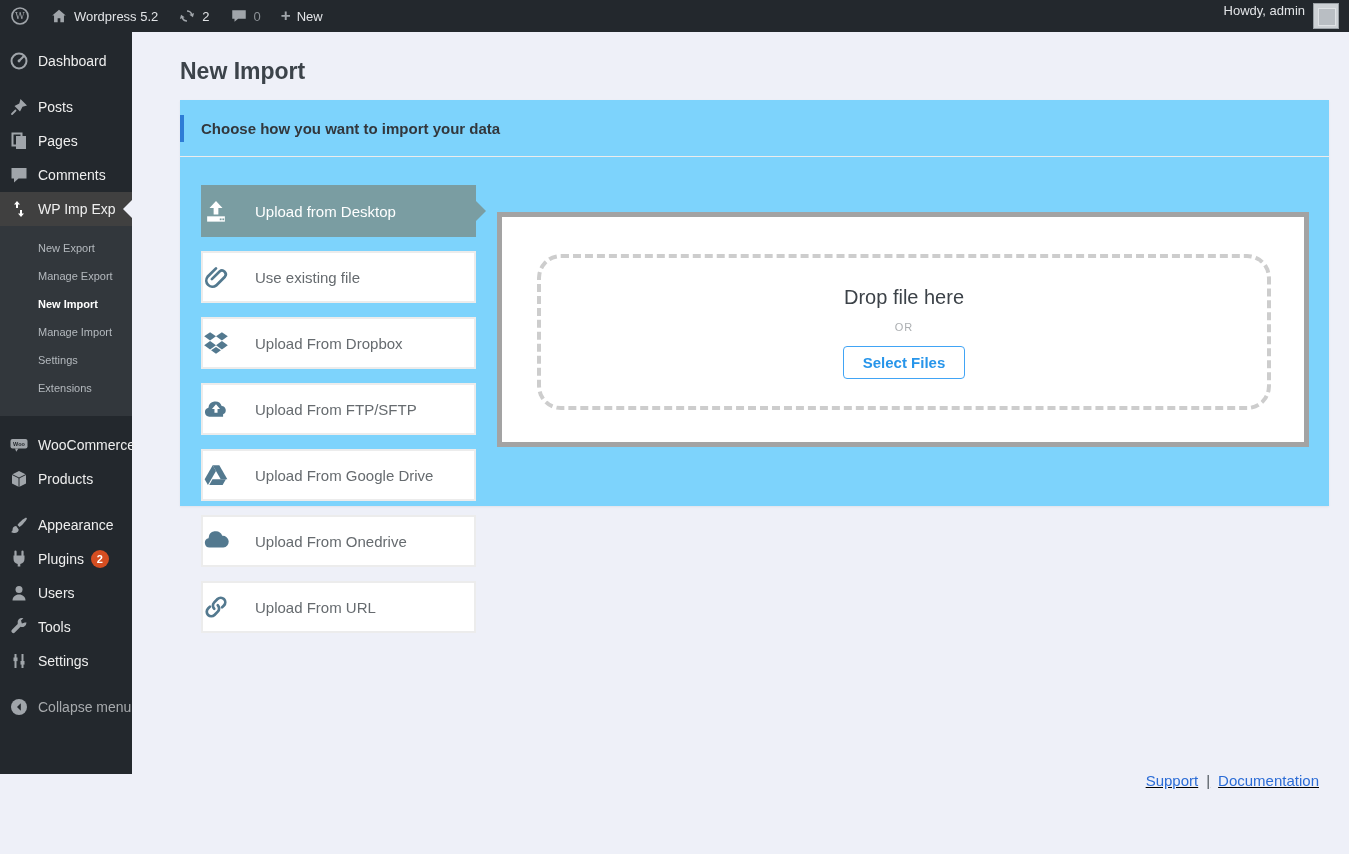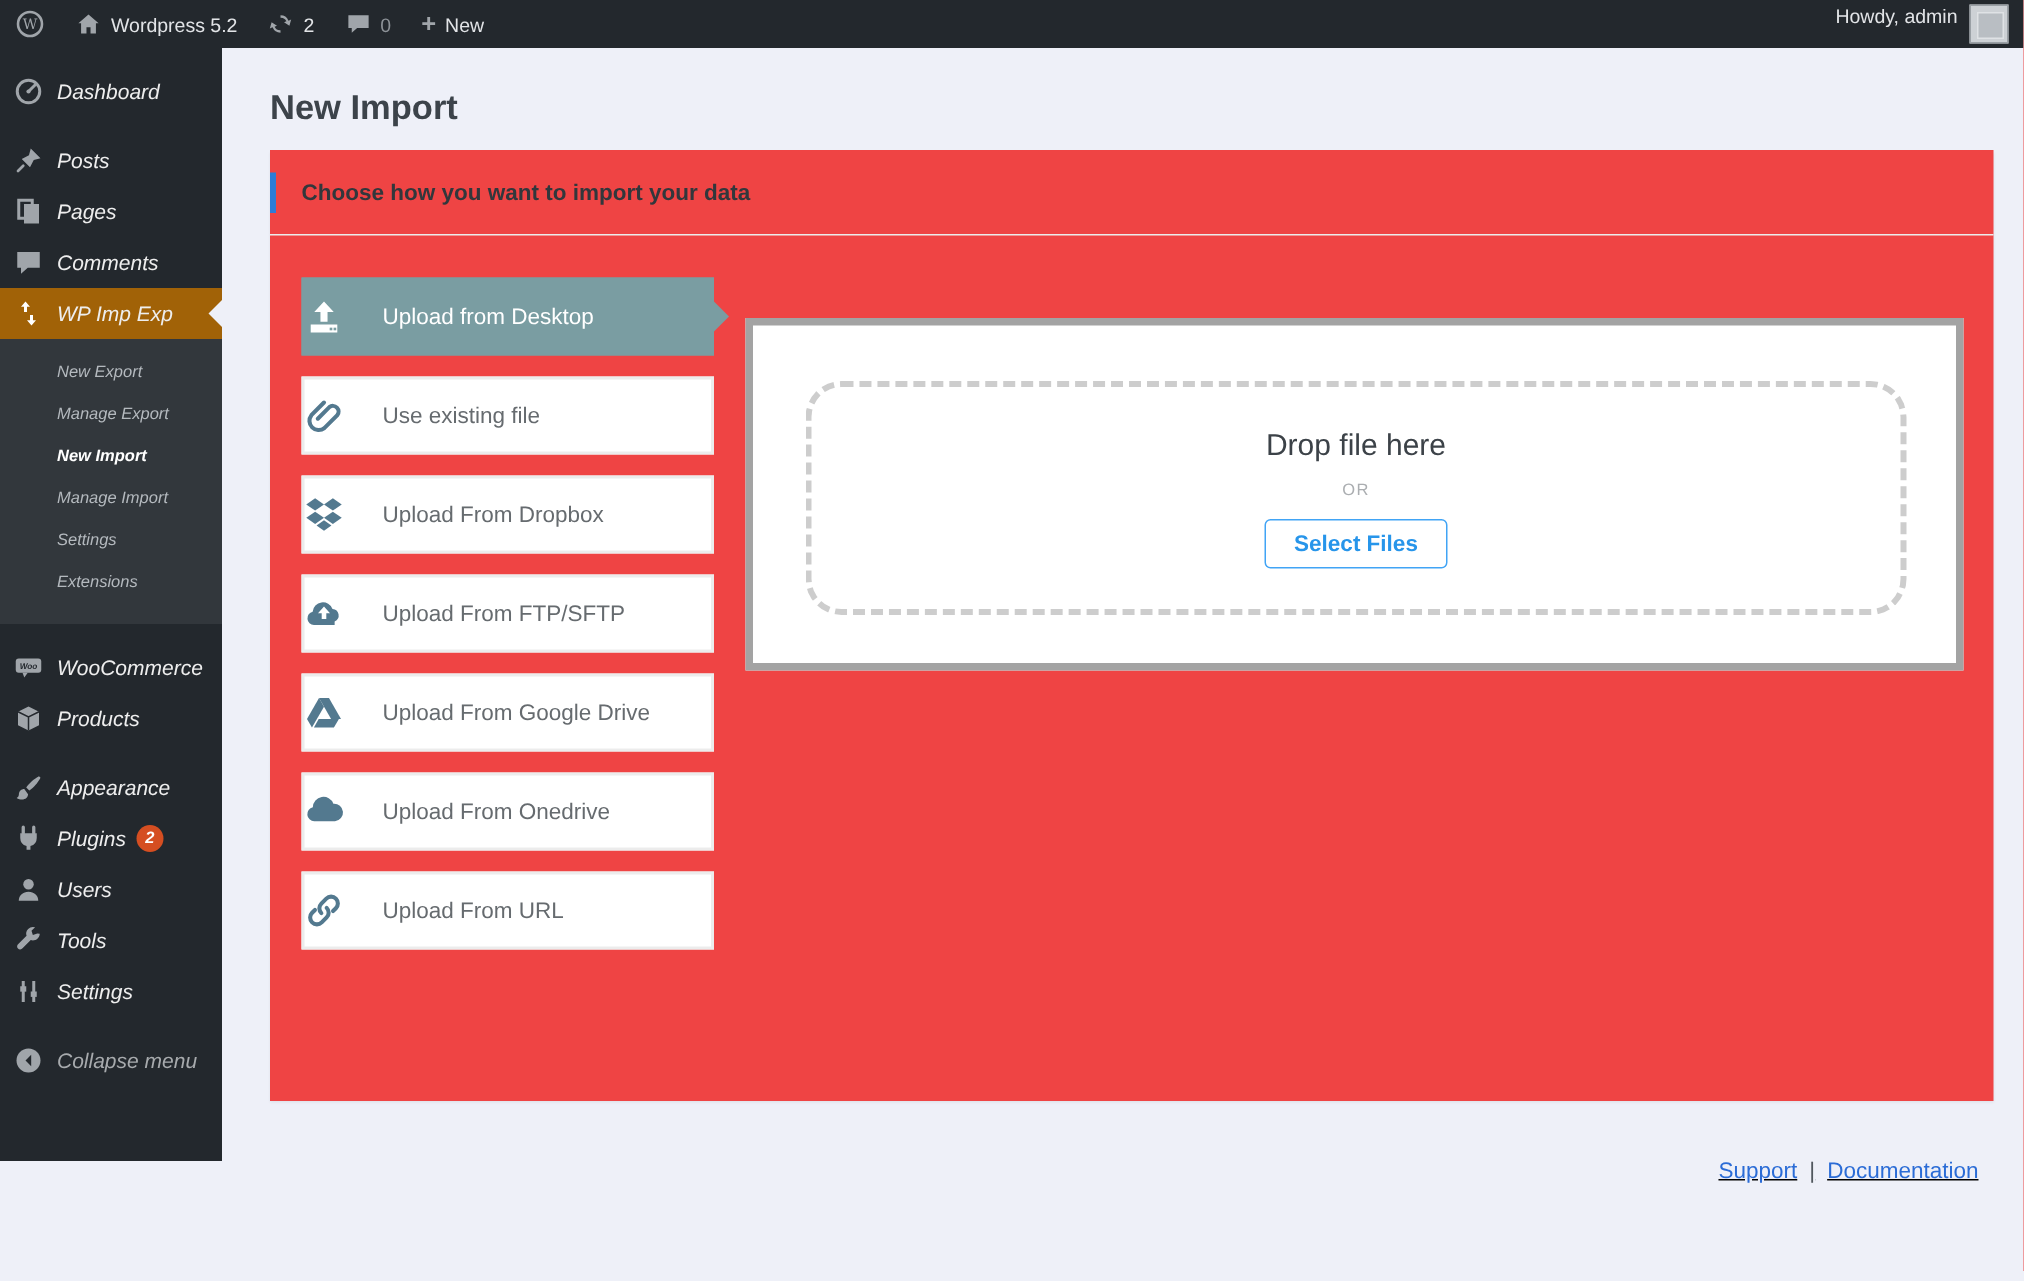--- a/index.html
+++ b/index.html
@@ -13,41 +13,41 @@
   #admin-bar svg { display:block; }
   .bar-icon { color:#a0a5aa; }
   .dim-count { color:#8c9196; }
   #admin-bar .spacer { flex:1; }
   .howdy { display:flex; gap:8px; padding:0 10px; cursor:pointer; }
   .avatar { width:26px; height:26px; background:#cdd1d5; border:1px solid #9aa0a5; position:relative; }
   .avatar::after { content:''; position:absolute; left:4px; top:4px; width:16px; height:16px; background:#b9bec3; border:1px solid #dfe2e5; }
   .plus-glyph { font-size:17px; font-weight:bold; color:#a0a5aa; line-height:1; margin-top:-2px; }
 
   
-  #sidebar { position:absolute; top:32px; left:0; width:148px; height:742px; background:#23282d; z-index:20;font-style:italic; }
+  #sidebar { position:absolute; top:32px; left:0; width:132px; height:742px; background:#23282d; z-index:20; }
   .menu-item { height:34px; display:flex; align-items:center; padding-left:9px; color:#eeeeee;
     font-size:14px; cursor:pointer; position:relative; }
   .menu-item .mi-icon { width:20px; height:20px; margin-right:9px; color:#a0a5aa; flex:0 0 auto; }
   .menu-item.gap-top { margin-top:12px; }
-  .menu-item.active { background:#a16207; }
+  .menu-item.active { background:#404040; }
   .menu-item.active .mi-icon { color:#ffffff; }
   .menu-item.active::after { content:''; position:absolute; right:0; top:50%; margin-top:-9px;
     border:9px solid transparent; border-right-color:#eef0f8; }
   .submenu { background:#32373c; padding:8px 0 14px 0; }
   .submenu-item { height:28px; line-height:28px; padding-left:38px; font-size:11px; color:#b4b9be; cursor:pointer; }
   .submenu-item.current { color:#ffffff; font-weight:bold; }
   .badge { display:inline-block; min-width:18px; height:18px; margin-left:7px; background:#d54e21; color:#fff;
     border-radius:9px; font-size:11px; line-height:18px; text-align:center; font-weight:bold; padding:0 2px; }
   .collapse-item { color:#a7aaad; }
 
   
   #content { position:absolute; left:160px; top:32px; width:1189px; height:822px; }
   #page-title { margin:26px 0 0 20px; font-size:23px; font-weight:600; color:#3c434a; }
 
-  .card { position:absolute; left:20px; top:68px; width:1149px; height:634px; background:#ef4444;
+  .card { position:absolute; left:20px; top:68px; width:1149px; height:406px; background:#7dd3fc;
     box-shadow:0 1px 2px rgba(0,0,0,.06); }
   .card-header { height:57px; border-bottom:1px solid #ececec; display:flex; align-items:center; position:relative; }
   .accent-bar { position:absolute; left:0; top:15px; width:4px; height:27px; background:#2e7cd6; }
   .card-header-title { margin-left:21px; font-size:15px; font-weight:bold; color:#32373c; }
   .card-body { display:flex; gap:21px; padding:28px 20px 0 21px; }
 
   
   .methods { width:275px; flex:0 0 auto; }
   .method { height:52px; border:2px solid #ececec; background:#fff; display:flex; align-items:center;
     margin-bottom:14px; position:relative; cursor:pointer; }

